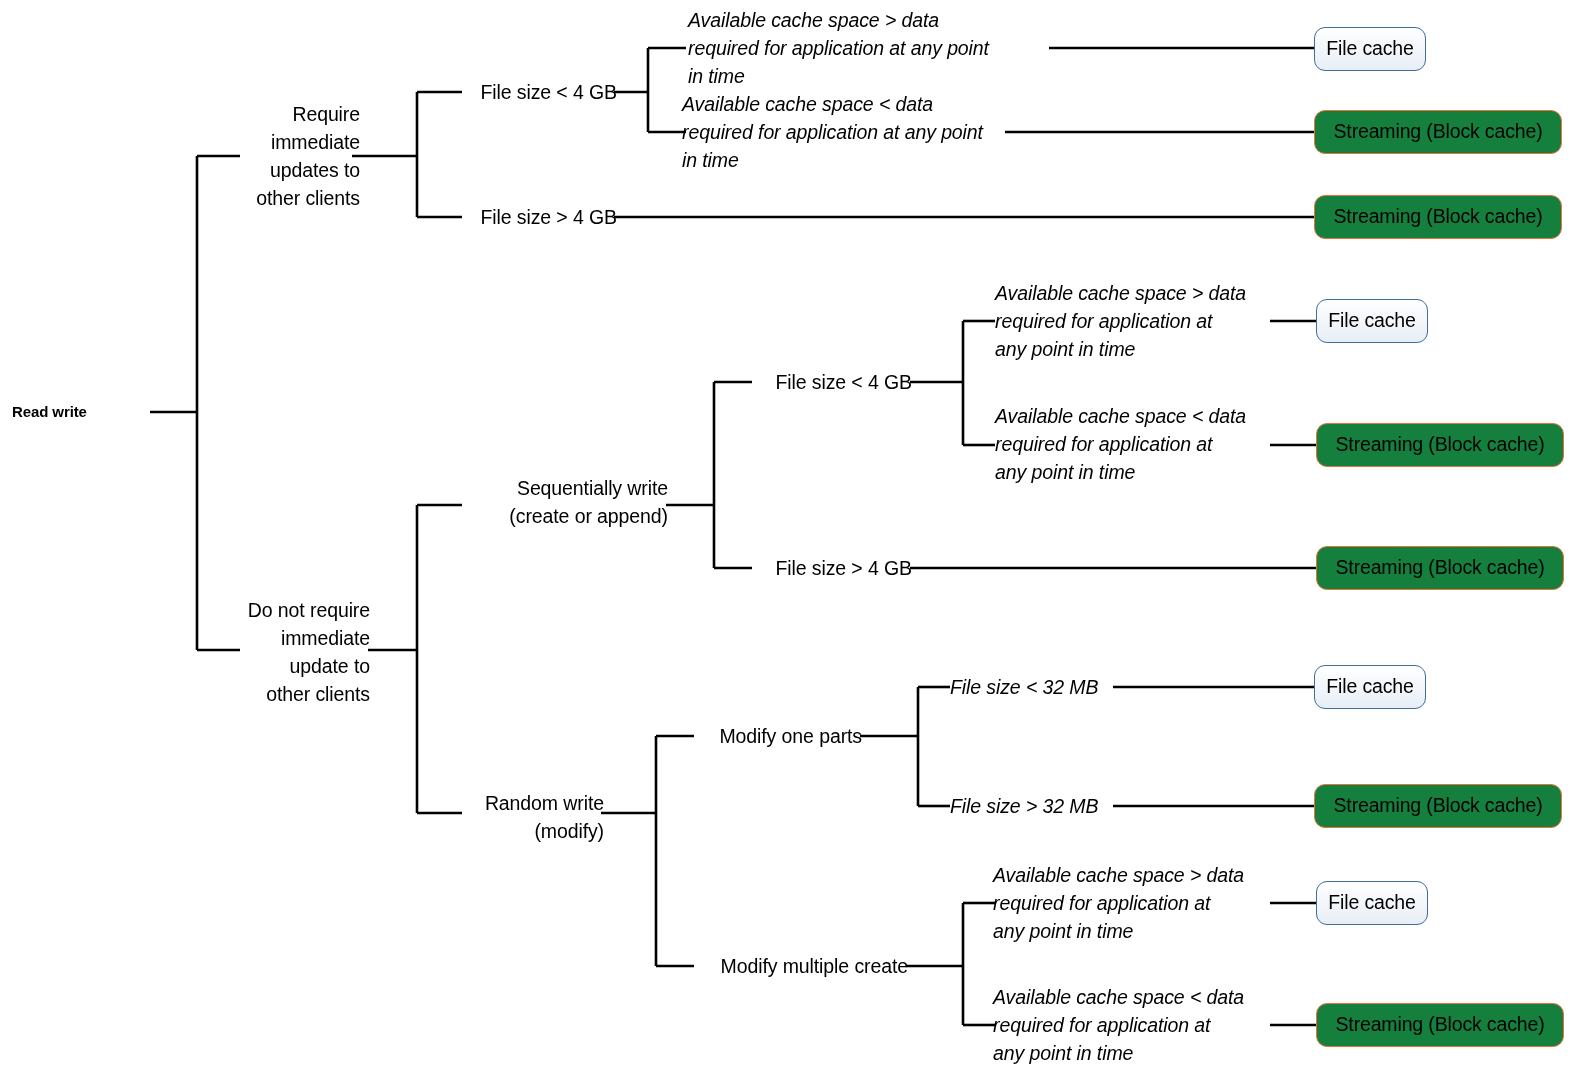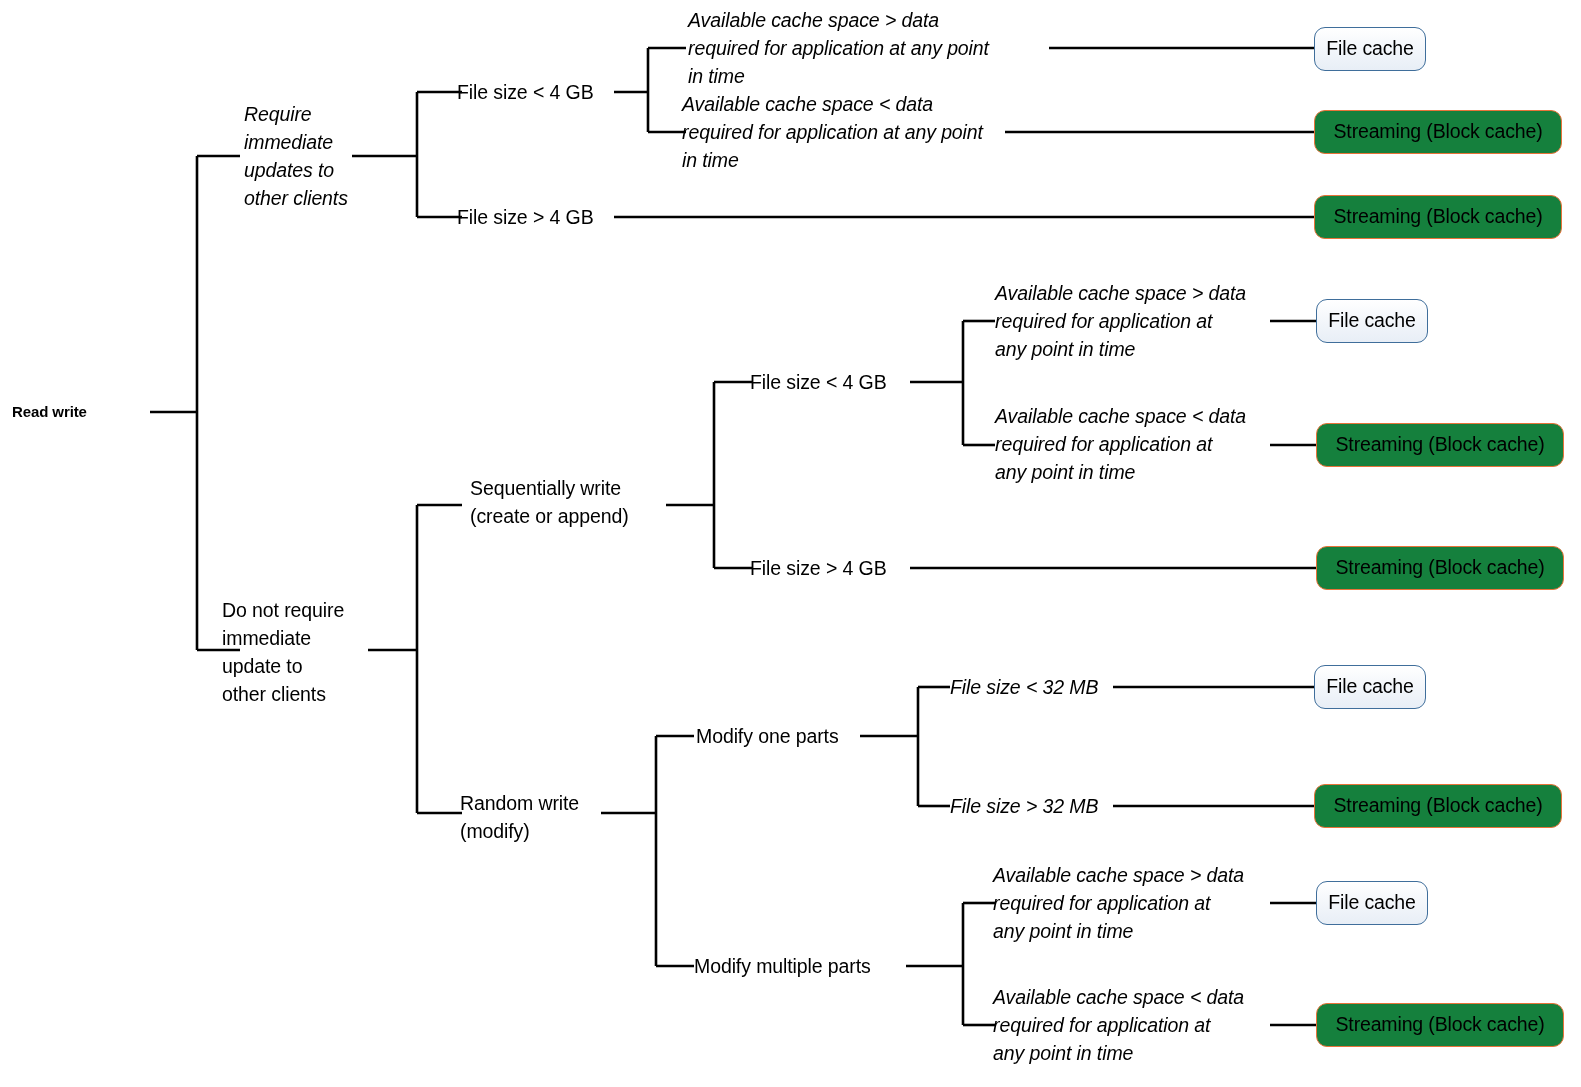--- a/index.html
+++ b/index.html
@@ -25,21 +25,21 @@
     height: 1087px;
     pointer-events: none;
   }
   .node {
     position: absolute;
     font-family: "Liberation Sans", sans-serif;
     font-size: 19.5px;
     line-height: 28px;
     color: #000000;
     white-space: pre-line;
-    text-align: left;
+    text-align: right;
     letter-spacing: -0.1px;
   }
   .node.left {
     text-align: left;
     font-style: italic;
   }
   .node.root {
     font-weight: bold;
     font-size: 15px;
     text-align: left;
@@ -141,21 +141,21 @@
       <path d="M963,1025 L995,1025"></path>
 
       <path d="M1270,903 L1318,903"></path>
 
       <path d="M1270,1025 L1318,1025"></path>
     </g>
   </svg>
 
   <div class="node root" style="left:12px; top:398px; width:140px;">Read write</div>
 
-  <div class="node" style="left:244px; top:100px; width:128px;font-style:italic;">Require
+  <div class="node" style="left:232px; top:100px; width:128px;">Require
 immediate
 updates to
 other clients</div>
 
   <div class="node" style="left:222px; top:596px; width:148px;">Do not require
 immediate
 update to
 other clients</div>
 
   <div class="node" style="left:457px; top:78px; width:160px;">File size &lt; 4 GB</div>
@@ -167,21 +167,21 @@
 
   <div class="node" style="left:470px; top:474px; width:198px;">Sequentially write
 (create or append)</div>
 
   <div class="node" style="left:750px; top:368px; width:162px;">File size &lt; 4 GB</div>
 
   <div class="node" style="left:750px; top:554px; width:162px;">File size &gt; 4 GB</div>
 
   <div class="node" style="left:696px; top:722px; width:166px;">Modify one parts</div>
 
-  <div class="node" style="left:694px; top:952px; width:214px;">Modify multiple parts</div>
+  <div class="node" style="left:694px; top:952px; width:214px;">Modify multiple create</div>
 
   <div class="node left" style="left:688px; top:6px; width:362px;">Available cache space &gt; data
 required for application at any point
 in time</div>
 
   <div class="node left" style="left:682px; top:90px; width:324px;">Available cache space &lt; data
 required for application at any point
 in time</div>
 
   <div class="node left" style="left:995px; top:279px; width:278px;">Available cache space &gt; data

